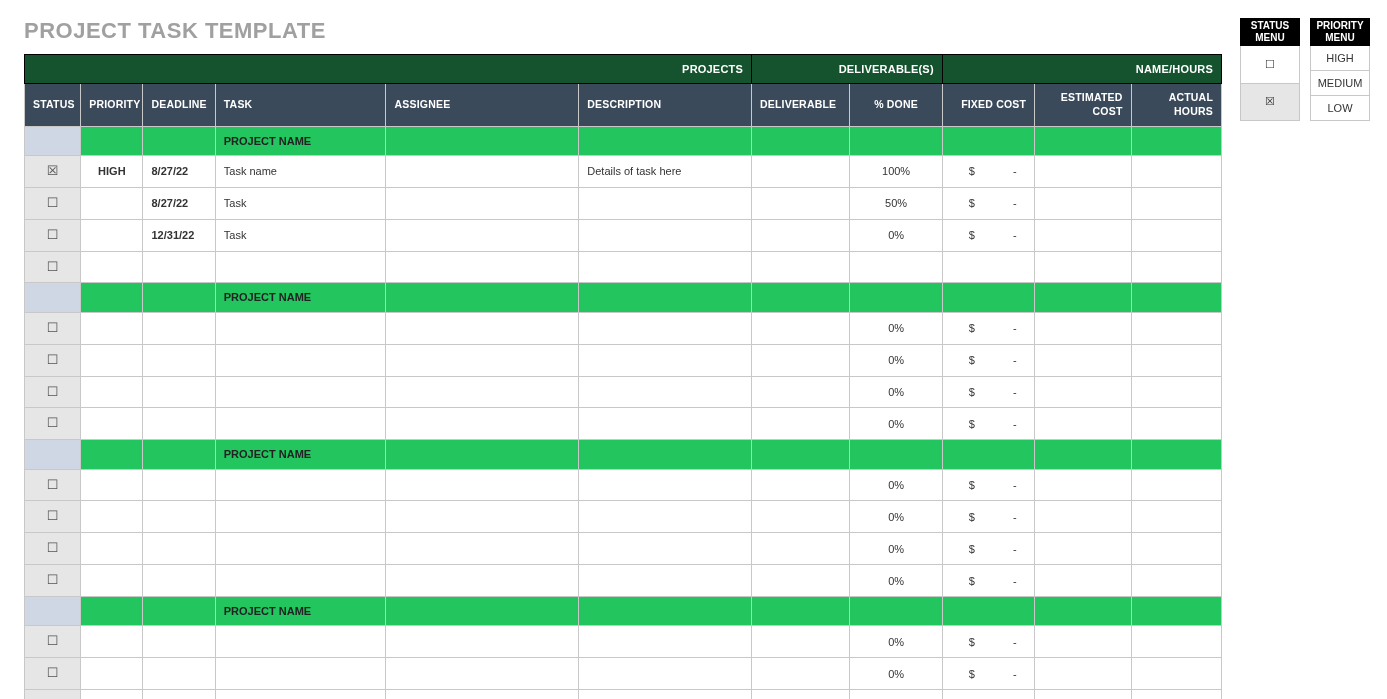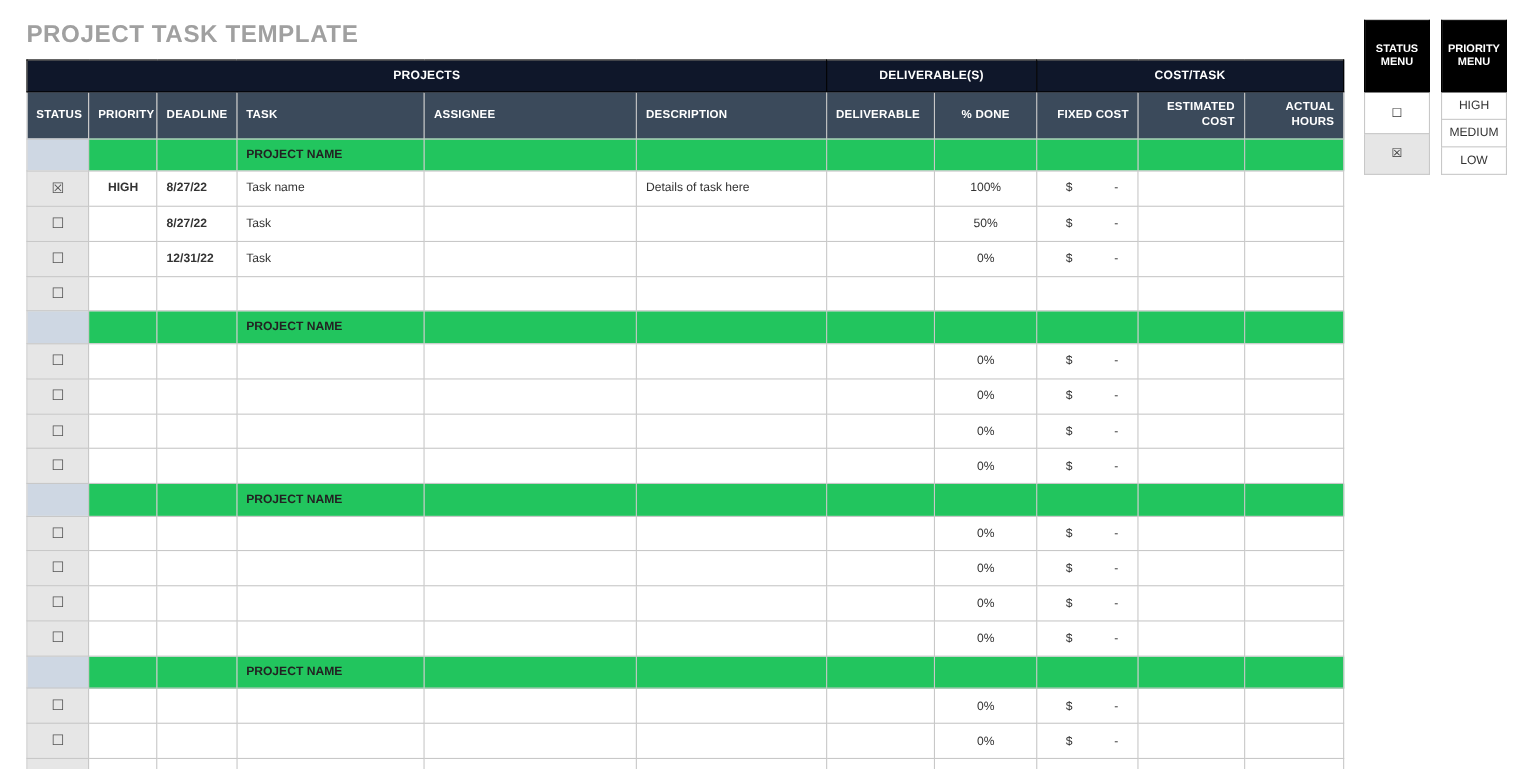--- a/index.html
+++ b/index.html
@@ -37,23 +37,23 @@
     border: 1px solid #c8c8c8;
   }
   .sheet th, .sheet td {
     border: 1px solid #c8c8c8;
     padding: 7px 8px;
     font-size: 11px;
     vertical-align: middle;
     line-height: 1.3;
   }
   thead tr.top-black th {
-    background: #0f172a;
+    background: #14532d;
     color: #fff;
-    text-align: center;
+    text-align: right;
     font-weight: 700;
     font-size: 11px;
     letter-spacing: 0.2px;
     border-color: #000;
   }
   thead tr.top-black th.sect { border-left: 1px solid #000; }
   thead tr.sub th {
     background: #3b4a5b;
     color: #fff;
     font-weight: 700;
@@ -99,21 +99,21 @@
   .legend {
     border-collapse: collapse;
     width: 60px;
     border: 1px solid #c8c8c8;
   }
   .legend th {
     background: #000;
     color: #fff;
     font-size: 10px;
     font-weight: 700;
-    padding: 20px 4px;
+    padding: 1px 4px;
     text-align: center;
     line-height: 1.2;
     border: 1px solid #000;
   }
   .legend td {
     border: 1px solid #c8c8c8;
     text-align: center;
     font-size: 11px;
     padding: 6px 4px;
     background: #fff;
@@ -140,21 +140,21 @@
           <col class="c-deliv">
           <col class="c-pct">
         <col class="c-fcost">
           <col class="c-ecost">
           <col class="c-hours">
       </colgroup>
       <thead>
         <tr class="top-black">
           <th colspan="6" class="sect">PROJECTS</th>
           <th colspan="2" class="sect">DELIVERABLE(S)</th>
-          <th colspan="3" class="sect">COST/TASK</th>
+          <th colspan="3" class="sect">NAME/HOURS</th>
         </tr>
         <tr class="sub">
           <th class="center">STATUS</th>
           <th>PRIORITY</th>
           <th>DEADLINE</th>
           <th>TASK</th>
           <th>ASSIGNEE</th>
           <th>DESCRIPTION</th>
           <th>DELIVERABLE</th>
           <th class="center">% DONE</th>

